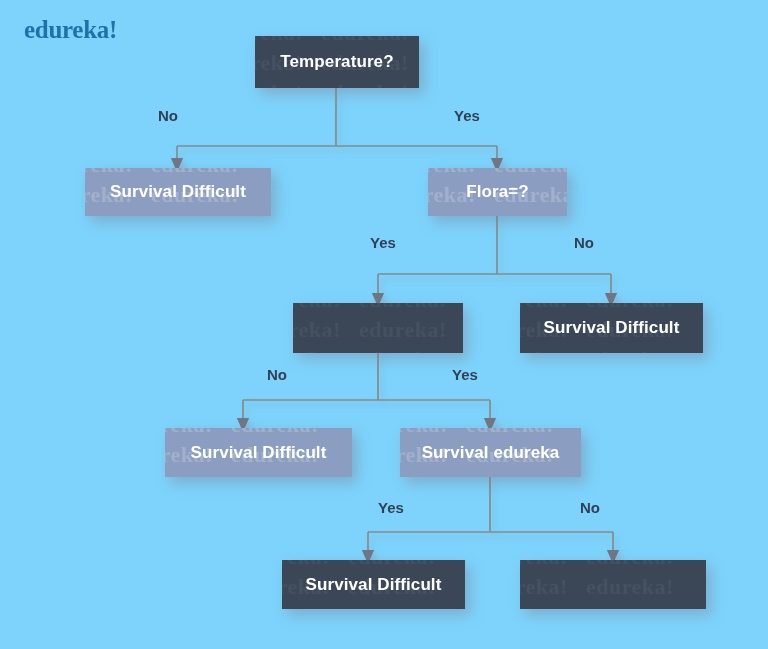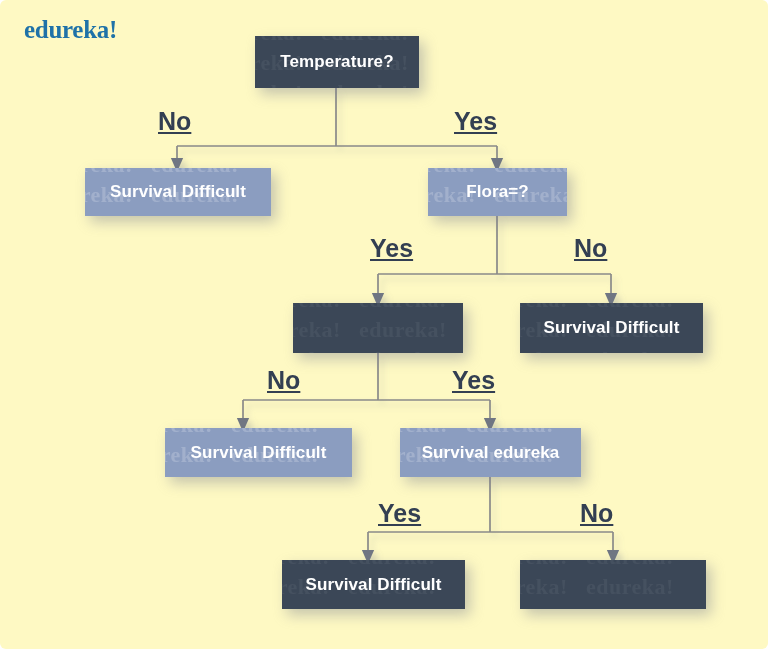--- a/index.html
+++ b/index.html
@@ -7,23 +7,22 @@
     padding: 0;
     background: #ffffff;
   }
   body {
     font-family: "Liberation Sans", sans-serif;
   }
   #canvas {
     position: relative;
     width: 768px;
     height: 649px;
-    background: #fef9c3;
+    background: #7dd3fc;
     overflow: hidden;
-    border-radius: 6px;
   }
 
   
   #logo {
     position: absolute;
     left: 24px;
     top: 16px;
     font-family: "Liberation Serif", serif;
     font-weight: bold;
     font-size: 25px;
@@ -79,26 +78,25 @@
   .node.light .wm { color: rgba(255,255,255,0.20); }
   .node .label {
     position: relative;
     z-index: 2;
   }
 
   
   .blabel {
     position: absolute;
     color: #333f52;
-    font-size: 25px;
+    font-size: 15px;
     font-weight: 600;
     white-space: nowrap;
     z-index: 4;
     user-select: none;
-    text-decoration: underline;
   }
 </style>
 </head>
 <body>
 
 <div id="canvas">
 
   <div id="logo">edureka!</div>
 
   <svg id="edges" viewBox="0 0 768 649" xmlns="http://www.w3.org/2000/svg">

